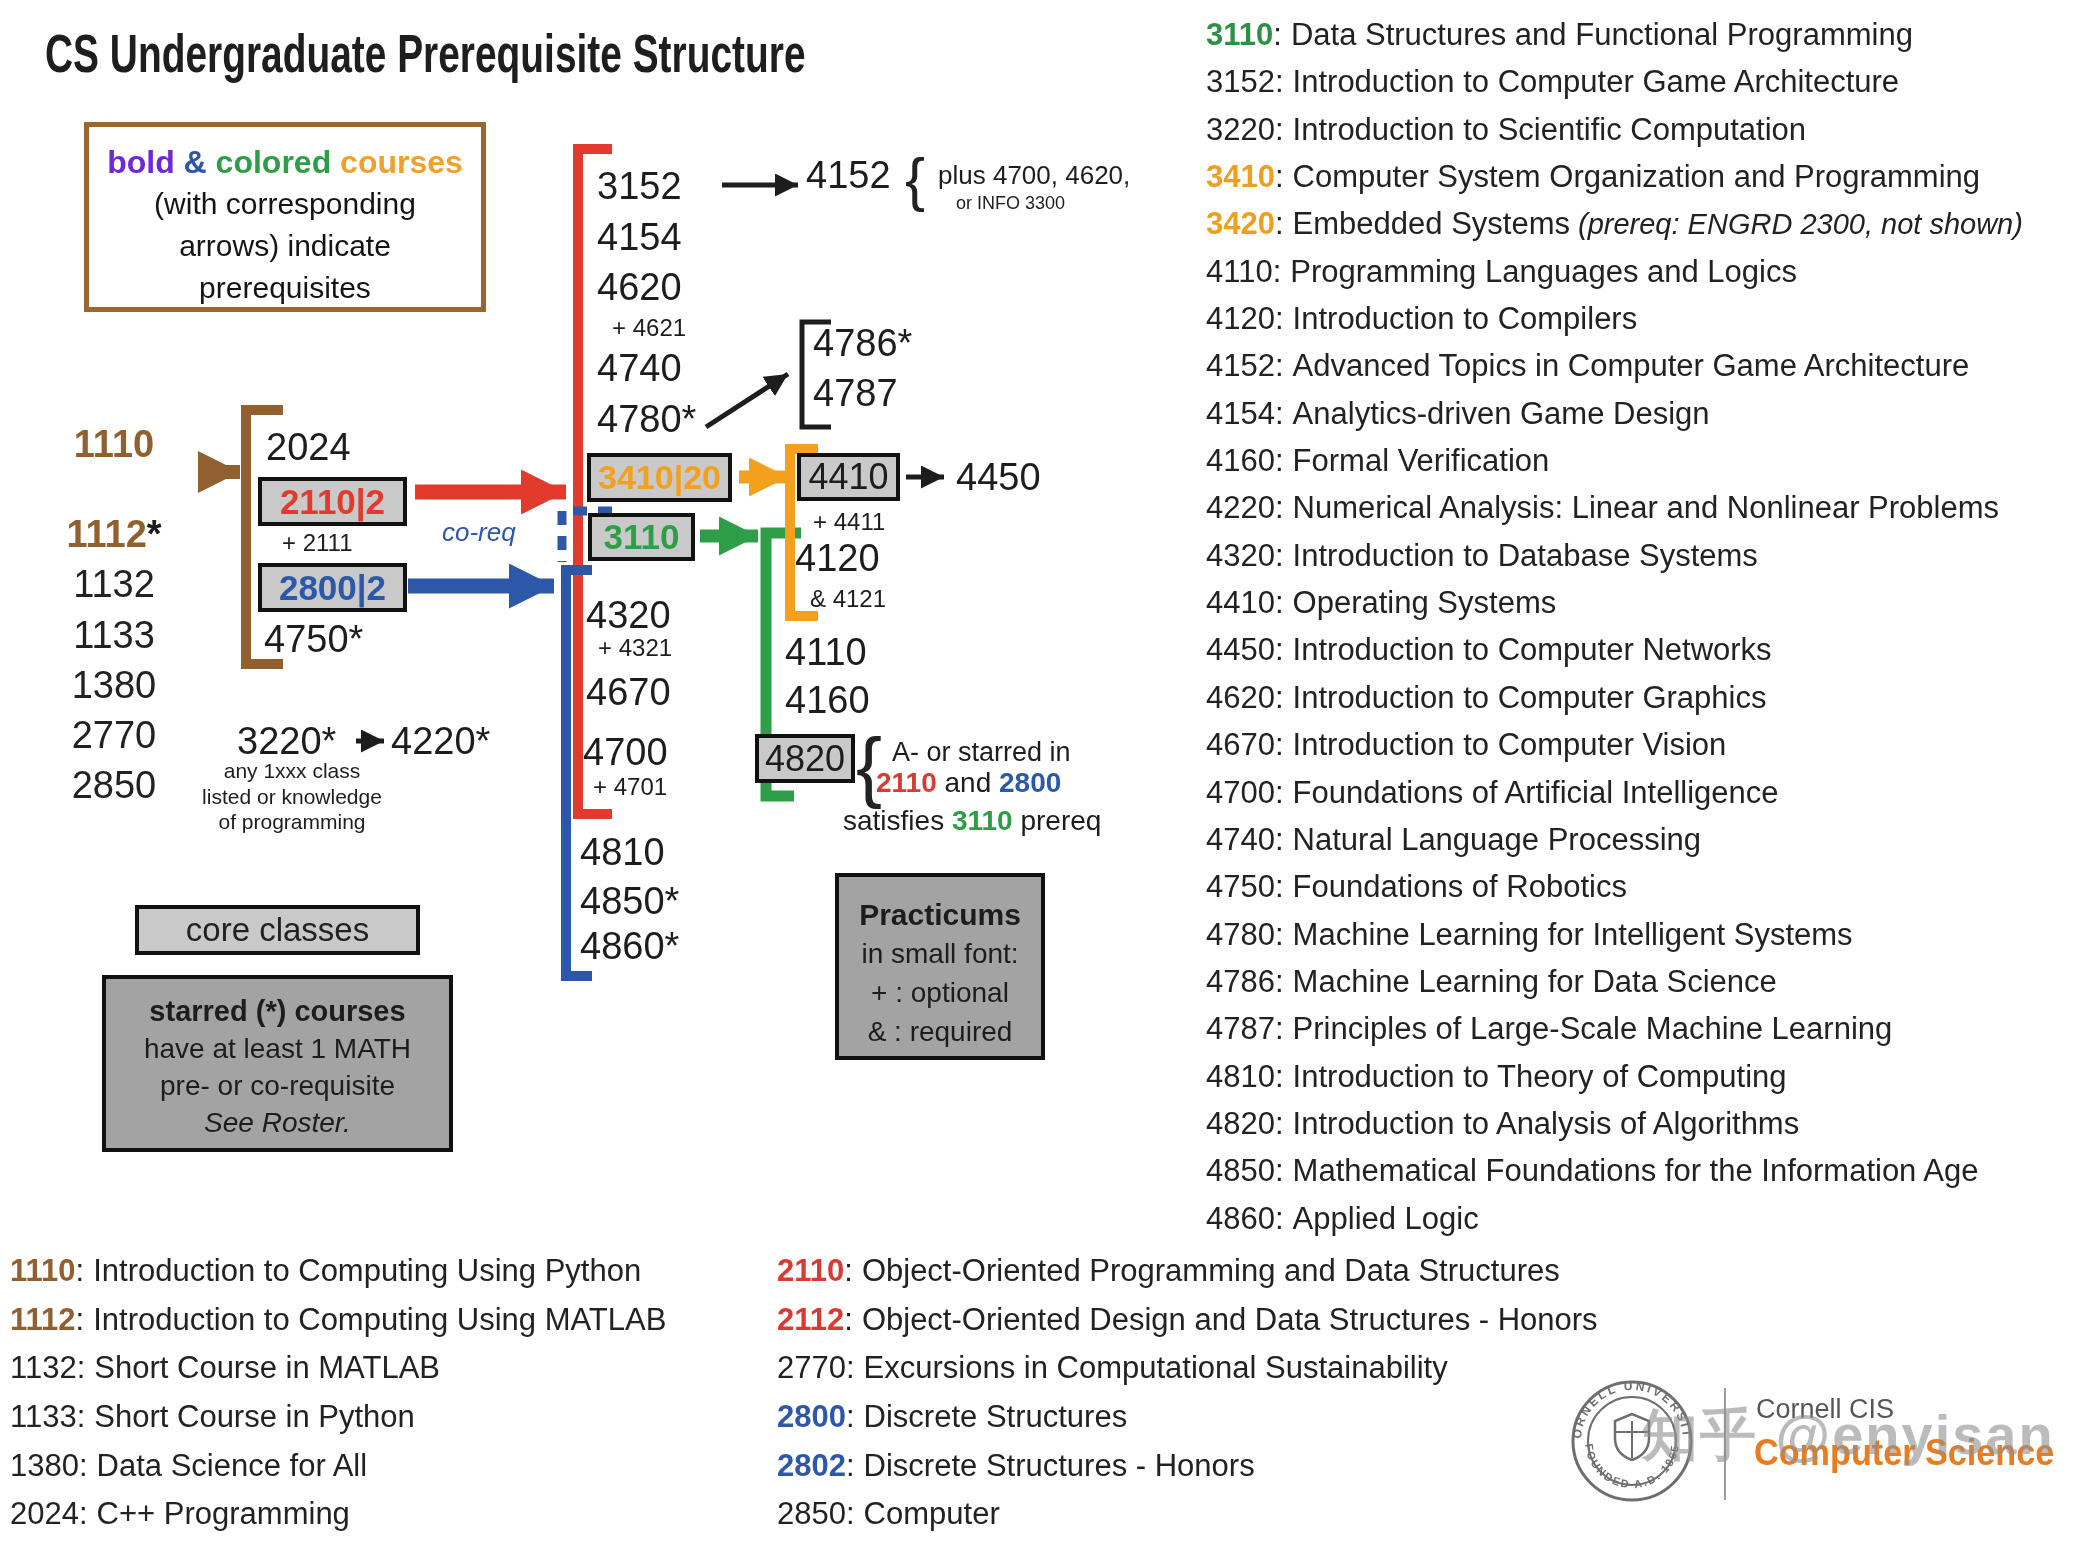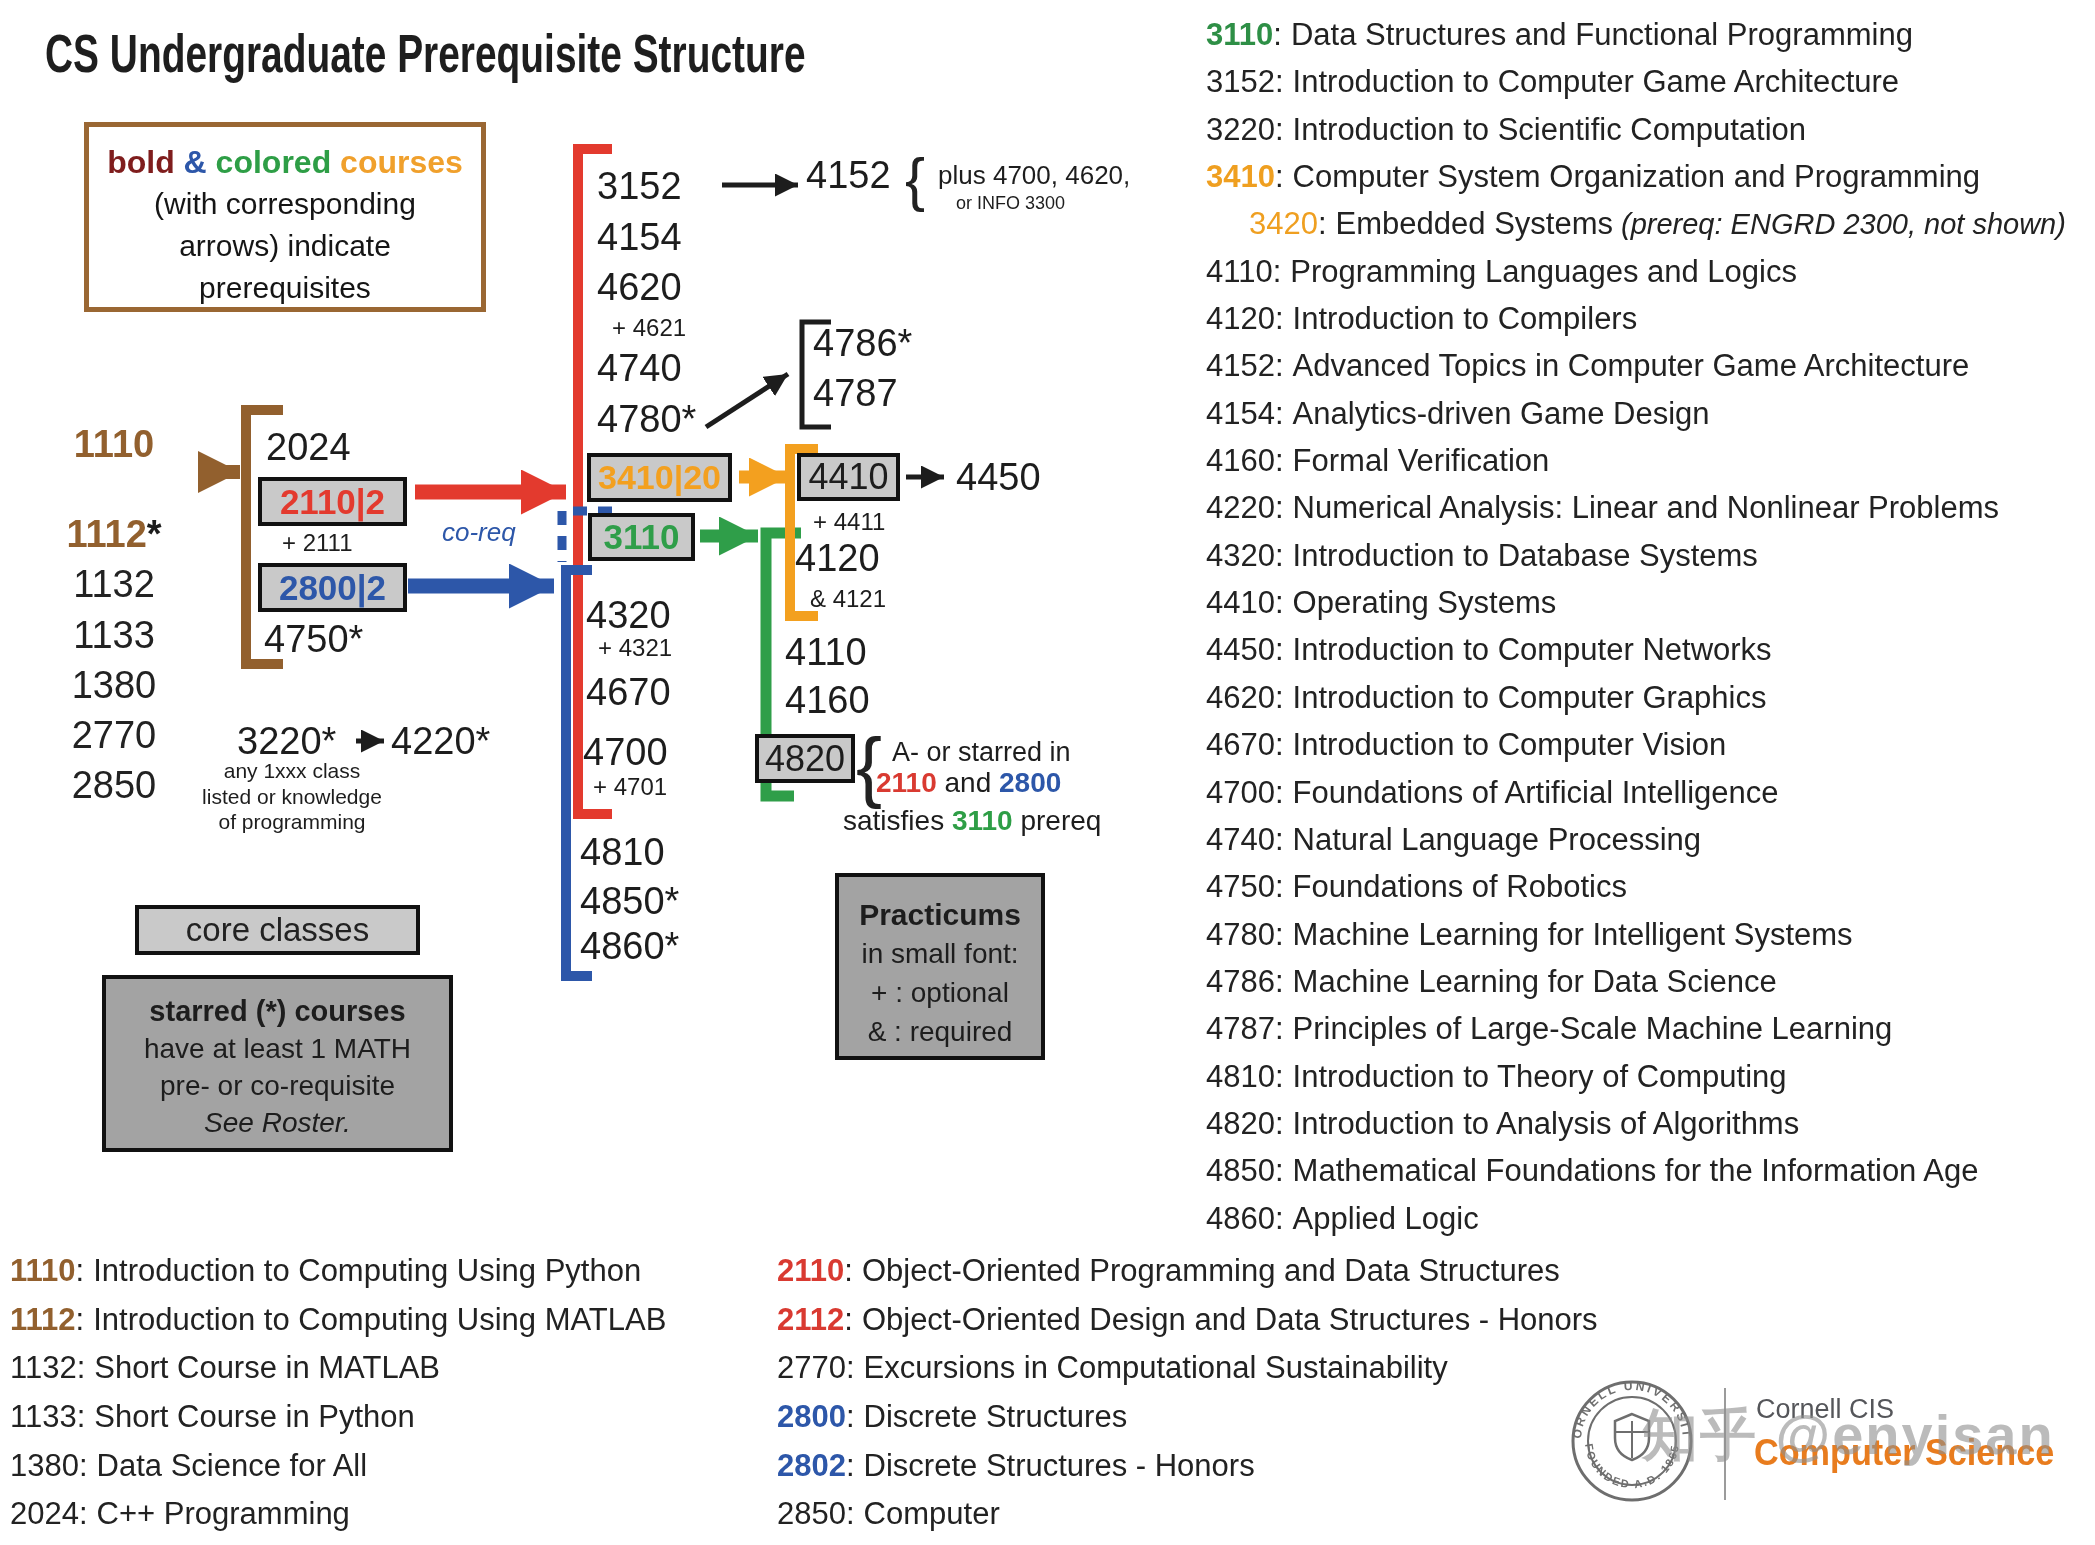--- a/index.html
+++ b/index.html
@@ -91,21 +91,21 @@
       <textPath href="#sealBot" startOffset="50%" text-anchor="middle">FOUNDED A.D. 1865</textPath>
     </text>
   </g>
   <line x1="1725" y1="1388" x2="1725" y2="1500" stroke="#9b9b9b" stroke-width="2"></line>
 </svg>
 
 <div class="abs title" style="left:45px;top:22px;">CS Undergraduate Prerequisite Structure</div>
 
 <div class="abs legend" style="left:84px;top:122px;width:402px;height:190px;">
   <div class="l1">
-    <span style="color:#7f1d1d;">bold</span>
+    <span style="color:#6d28d9;">bold</span>
     <span style="color:#2d57a9;">&amp;</span>
     <span style="color:#2e9e46;">colored</span>
     <span style="color:#f0a02c;">courses</span>
   </div>
   <div class="ln">(with corresponding</div>
   <div class="ln">arrows) indicate</div>
   <div class="ln">prerequisites</div>
 </div>
 
 <div class="list leftcol" style="left:50px;top:419px;width:128px;">
@@ -233,21 +233,21 @@
 
     <div class="li" style="height:47.35px;line-height:47.35px;">
       <span>3220</span><span class="sep">:</span><span>Introduction to Scientific Computation</span><span class="inote"></span>
     </div>
 
     <div class="li" style="height:47.35px;line-height:47.35px;">
       <span style="color: rgb(239, 159, 32); font-weight: bold;">3410</span><span class="sep">:</span><span>Computer System Organization and Programming</span><span class="inote"></span>
     </div>
 
     <div class="li" style="height:47.35px;line-height:47.35px;">
-      <span style="color: rgb(239, 159, 32); font-weight: normal; margin-left: 43px;">3420</span><span class="sep">:</span><span>Embedded Systems</span><span class="inote">(prereq: ENGRD 2300, not shown)</span>
+      <span style="color: rgb(239, 159, 32); font-weight: bold;">3420</span><span class="sep">:</span><span>Embedded Systems</span><span class="inote">(prereq: ENGRD 2300, not shown)</span>
     </div>
 
     <div class="li" style="height:47.35px;line-height:47.35px;">
       <span>4110</span><span class="sep">:</span><span>Programming Languages and Logics</span><span class="inote"></span>
     </div>
 
     <div class="li" style="height:47.35px;line-height:47.35px;">
       <span>4120</span><span class="sep">:</span><span>Introduction to Compilers</span><span class="inote"></span>
     </div>
 

